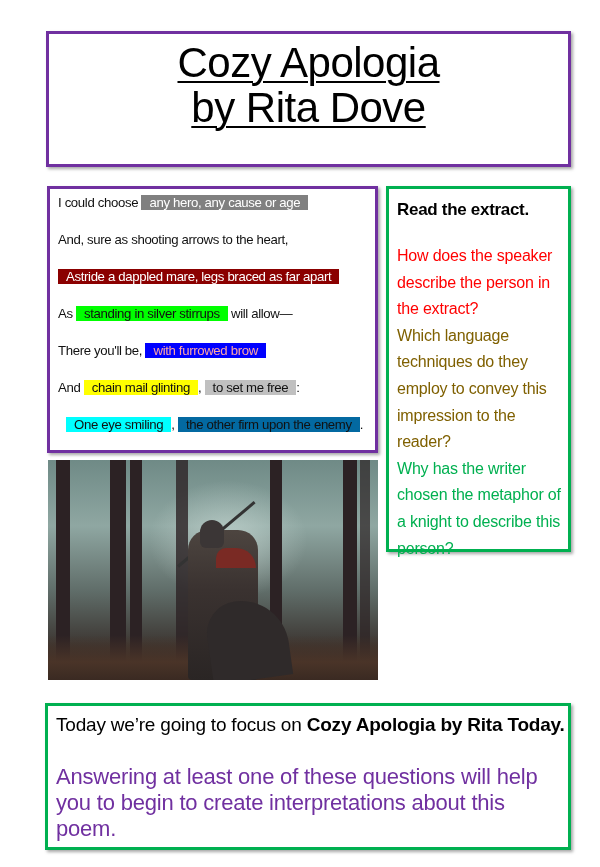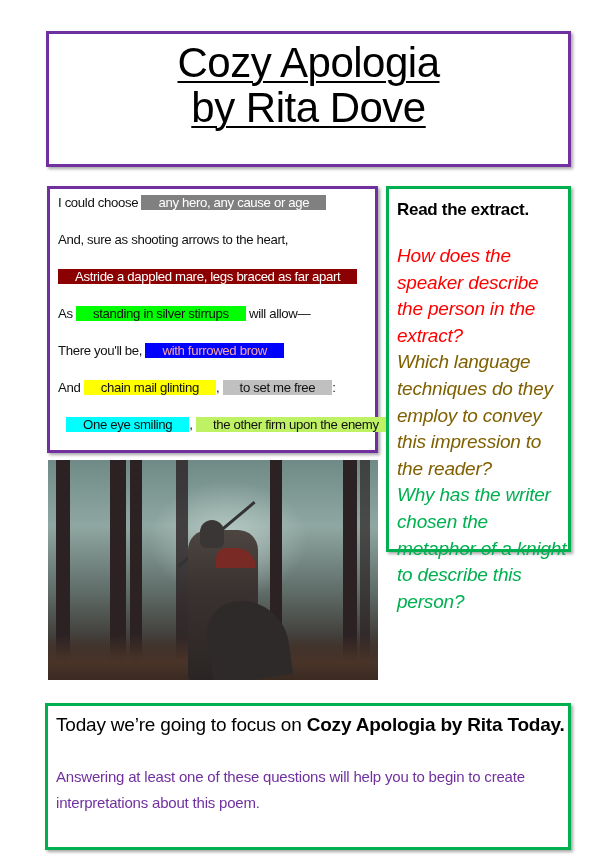--- a/index.html
+++ b/index.html
@@ -10,60 +10,60 @@
   .purple { border:3px solid #7030a0; }
   .green { border:3px solid #00b050; }
 
   #title-box { left:46px; top:31px; width:525px; height:136px; text-align:center; }
   #title-box .t { font-size:42px; line-height:45px; color:#000; text-decoration:underline;
                   text-decoration-thickness:2px; text-underline-offset:4px; letter-spacing:-0.5px; }
   #title-box .t1 { margin-top:6px; }
 
   #poem-box { left:47px; top:186px; width:331px; height:267px; padding:6px 0 0 8px; }
   .line { font-size:13.2px; line-height:16px; height:16px; margin-bottom:21px; white-space:nowrap; color:#111; letter-spacing:-0.35px; }
-  .hl { padding:0 17px; }
+  .hl { padding:0 8px; }
 
   #knight-img { position:absolute; left:48px; top:460px; width:330px; height:220px; overflow:hidden;
                 background:linear-gradient(180deg,#6f8a86 0%,#8fa7a2 30%,#5f6c68 60%,#3b3430 85%,#2c2220 100%); }
   .tree { position:absolute; top:0; bottom:0; background:#2c2224; }
   .fog { position:absolute; left:100px; top:20px; width:160px; height:120px;
          background:radial-gradient(ellipse at center, rgba(220,235,230,0.55), rgba(220,235,230,0) 70%); }
   .knight-body { position:absolute; left:140px; top:70px; width:70px; height:150px;
                  background:linear-gradient(180deg,#4d4540,#3a3230 40%,#2a2524); border-radius:20px 20px 4px 4px; }
   .knight-head { position:absolute; left:152px; top:60px; width:24px; height:28px; background:#3b3636; border-radius:12px 12px 6px 6px; }
   .knight-cape { position:absolute; left:168px; top:88px; width:40px; height:20px; background:#7a2a24; border-radius:10px 20px 0 0; }
   .knight-shield { position:absolute; left:160px; top:140px; width:80px; height:80px; background:#2f2a2a; border-radius:40% 60% 0 0; transform:rotate(-8deg); }
   .sword { position:absolute; left:130px; top:105px; width:100px; height:3px; background:#333; transform:rotate(-40deg); transform-origin:left center; }
   .ground { position:absolute; left:0; right:0; bottom:0; height:45px;
             background:linear-gradient(180deg,rgba(60,45,38,0),#4a3428 60%,#3a2a22); }
 
   #questions-box { left:386px; top:186px; width:185px; height:366px; padding:10px 0 0 8px; }
   .qh { font-size:17px; font-weight:bold; color:#000; line-height:22px; margin-bottom:22px; letter-spacing:-0.3px; }
-  .q { font-size:19px; line-height:26.6px; letter-spacing:-0.2px;font-style:italic; }
+  .q { font-size:16px; line-height:26.6px; letter-spacing:-0.2px; }
 
   #focus-box { left:45px; top:703px; width:526px; height:147px; padding:6px 0 0 8px; }
   .f1 { font-size:19px; line-height:26px; color:#000; letter-spacing:-0.2px; }
-  .f2 { font-size:15px; line-height:26px; color:#7030a0; margin-top:26px; letter-spacing:-0.2px; }
+  .f2 { font-size:22px; line-height:26px; color:#7030a0; margin-top:26px; letter-spacing:-0.2px; }
 </style>
 </head>
 <body>
 
 <div id="title-box" class="box purple">
   <div class="t t1">Cozy Apologia</div>
   <div class="t">by Rita Dove</div>
 </div>
 
 <div id="poem-box" class="box purple">
     <div class="line"><span style="color: rgb(17, 17, 17); text-align: right;">I could choose </span><span class="hl" style="background: rgb(128, 128, 128); color: rgb(255, 255, 255);">any hero, any cause or age</span></div>
     <div class="line"><span style="color: rgb(17, 17, 17);">And, sure as shooting arrows to the heart,</span></div>
     <div class="line"><span class="hl" style="background: rgb(139, 0, 0); color: rgb(255, 255, 255);">Astride a dappled mare, legs braced as far apart</span></div>
     <div class="line"><span style="color: rgb(17, 17, 17);">As </span><span class="hl" style="background: rgb(0, 255, 0); color: rgb(17, 17, 17);">standing in silver stirrups</span><span style="color: rgb(17, 17, 17);"> will allow—</span></div>
     <div class="line"><span style="color: rgb(17, 17, 17);">There you'll be, </span><span class="hl" style="background: rgb(0, 0, 255); color: #fca5a5;">with furrowed brow</span></div>
     <div class="line"><span style="color: rgb(17, 17, 17);">And </span><span class="hl" style="background: rgb(255, 255, 0); color: rgb(17, 17, 17);">chain mail glinting</span><span style="color: rgb(17, 17, 17);">, </span><span class="hl" style="background: rgb(192, 192, 192); color: rgb(17, 17, 17); margin-top: 22px;">to set me free</span><span style="color: rgb(17, 17, 17);">:</span></div>
-    <div class="line"><span class="hl" style="background: rgb(0, 255, 255); color: rgb(17, 17, 17); margin-left: 8px;">One eye smiling</span><span style="color: rgb(17, 17, 17);">, </span><span class="hl" style="background: #bef264; color: rgb(17, 17, 17);">the other firm upon the enemy</span><span style="color: rgb(17, 17, 17);">.</span></div>
+    <div class="line"><span class="hl" style="background: rgb(0, 255, 255); color: rgb(17, 17, 17); margin-left: 8px;">One eye smiling</span><span style="color: rgb(17, 17, 17);">, </span><span class="hl" style="background: #0369a1; color: rgb(17, 17, 17);">the other firm upon the enemy</span><span style="color: rgb(17, 17, 17);">.</span></div>
   </div>
 
 <div id="knight-img">
   <div class="fog"></div>
   <div class="tree" style="left:8px;width:14px;"></div>
   <div class="tree" style="left:62px;width:16px;"></div>
   <div class="tree" style="left:82px;width:12px;"></div>
   <div class="tree" style="left:128px;width:12px;opacity:0.8;"></div>
   <div class="tree" style="left:222px;width:12px;"></div>
   <div class="tree" style="left:295px;width:14px;"></div>

